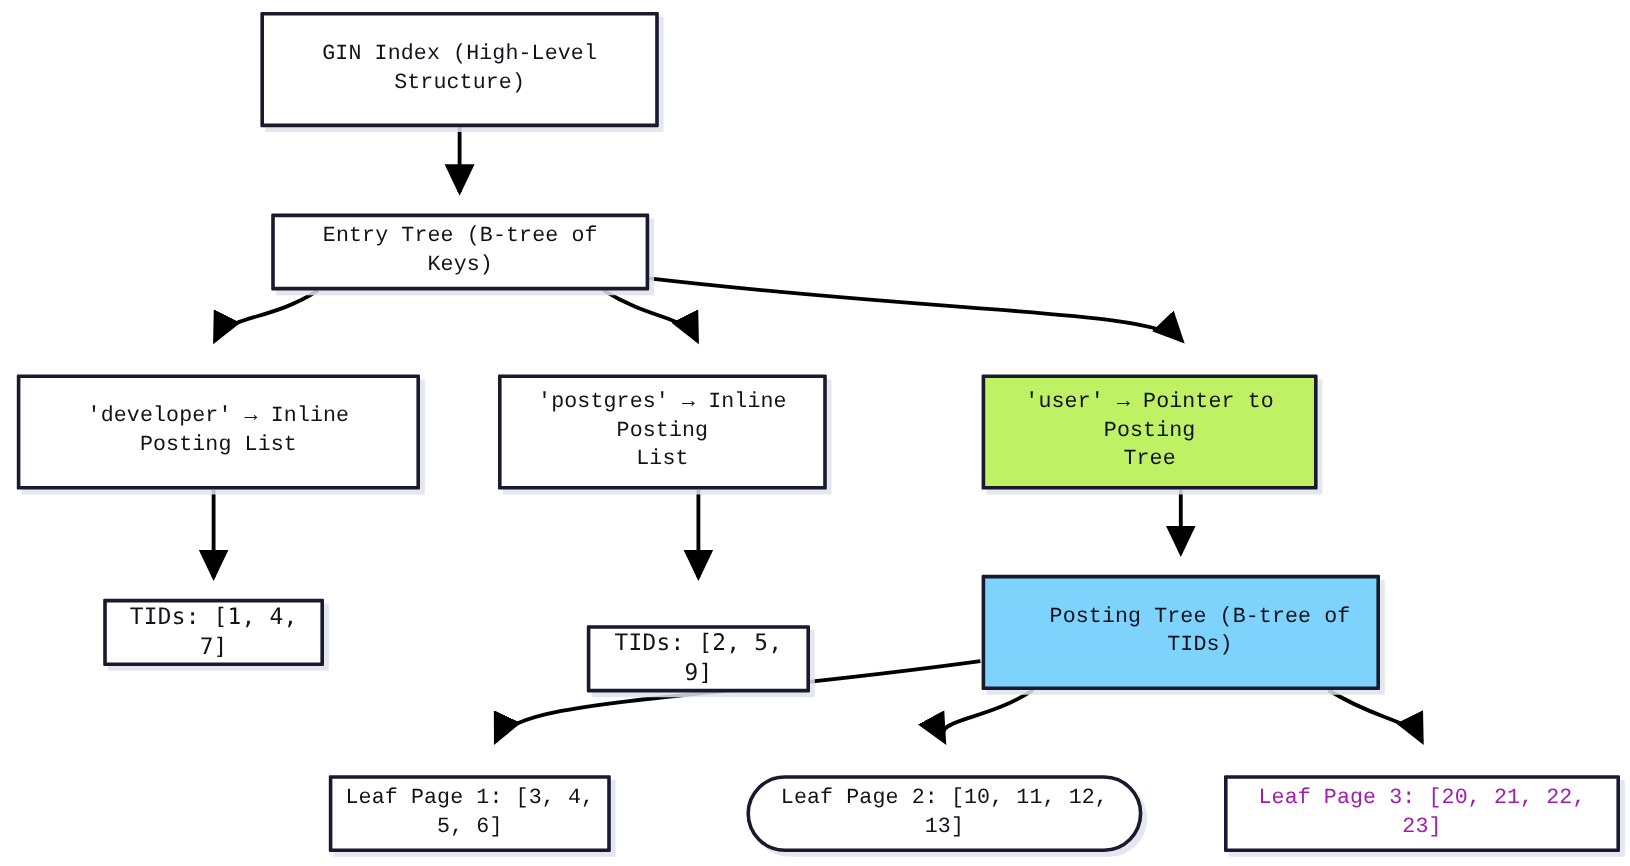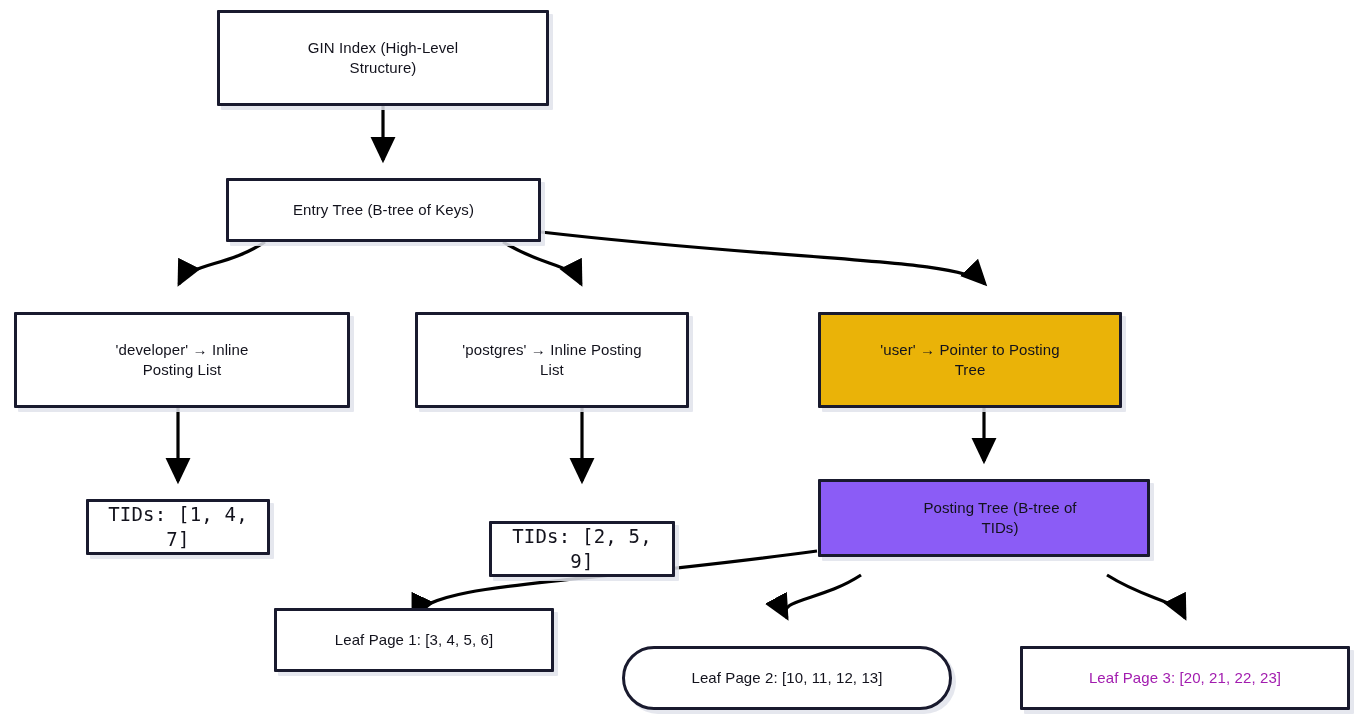--- a/index.html
+++ b/index.html
@@ -38,22 +38,22 @@
     box-shadow: 4px 4px 0 0 rgba(225,227,235,0.85);
     z-index: 2;
   }
   .node .label {
     display: block;
     line-height: 1.32;
     padding: 0 10px;
     white-space: pre-line;
   }
   .font-sans .label {
-    font-family: Liberation Sans, sans-serif;
-    font-size: 15px;
+    font-family: Liberation Mono, monospace;
+    font-size: 18px;
     letter-spacing: 0.1px;
   }
   .font-mono .label {
     font-family: "DejaVu Sans Mono", monospace;
     font-size: 19px;
     letter-spacing: 0.2px;
   }
 </style>
 </head>
 <body>
@@ -89,35 +89,35 @@
         <span class="label" style="color: rgb(18, 18, 28);">Entry Tree (B-tree of Keys)</span>
       </div>
       <div class="node font-sans" style="left: 14px; top: 312px; width: 336px; height: 96px; border-color: rgb(25, 26, 46); background: rgb(255, 255, 255);">
         <span class="label" style="color: rgb(18, 18, 28);">'developer' → Inline
 Posting List</span>
       </div>
       <div class="node font-sans" style="left: 415px; top: 312px; width: 274px; height: 96px; border-color: rgb(25, 26, 46); background: rgb(255, 255, 255);">
         <span class="label" style="color: rgb(18, 18, 28);">'postgres' → Inline Posting
 List</span>
       </div>
-      <div class="node font-sans" style="left: 818px; top: 312px; width: 304px; height: 96px; border-color: rgb(25, 26, 46); background: #eab308;">
+      <div class="node font-sans" style="left: 818px; top: 312px; width: 280px; height: 96px; border-color: rgb(25, 26, 46); background: #bef264;">
         <span class="label" style="color: rgb(18, 18, 28);">'user' → Pointer to Posting
 Tree</span>
       </div>
       <div class="node font-mono" style="left: 86px; top: 499px; width: 184px; height: 56px; border-color: rgb(25, 26, 46); background: rgb(255, 255, 255);">
         <span class="label" style="color: rgb(18, 18, 28);">TIDs: [1, 4, 7]</span>
       </div>
       <div class="node font-mono" style="left: 489px; top: 499px; width: 186px; height: 56px; border-color: rgb(25, 26, 46); background: rgb(255, 255, 255); margin-top: 22px;">
         <span class="label" style="color: rgb(18, 18, 28);">TIDs: [2, 5, 9]</span>
       </div>
-      <div class="node font-sans" style="left: 818px; top: 479px; width: 332px; height: 78px; border-color: rgb(25, 26, 46); background: #8b5cf6; padding-left: 32px;">
+      <div class="node font-sans" style="left: 818px; top: 479px; width: 332px; height: 96px; border-color: rgb(25, 26, 46); background: #7dd3fc; padding-left: 32px;">
         <span class="label" style="color: rgb(18, 18, 28);">Posting Tree (B-tree of
 TIDs)</span>
       </div>
-      <div class="node font-sans" style="left: 274px; top: 608px; width: 280px; height: 64px; border-color: rgb(25, 26, 46); background: rgb(255, 255, 255);">
+      <div class="node font-sans" style="left: 274px; top: 646px; width: 235px; height: 64px; border-color: rgb(25, 26, 46); background: rgb(255, 255, 255);">
         <span class="label" style="color: rgb(18, 18, 28);">Leaf Page 1: [3, 4, 5, 6]</span>
       </div>
       <div class="node font-sans" style="left: 622px; top: 646px; width: 330px; height: 64px; border-color: rgb(25, 26, 46); background: rgb(255, 255, 255); border-radius: 32px;">
         <span class="label" style="color: rgb(18, 18, 28);">Leaf Page 2: [10, 11, 12, 13]</span>
       </div>
       <div class="node font-sans" style="left: 1020px; top: 646px; width: 330px; height: 64px; border-color: rgb(25, 26, 46); background: rgb(255, 255, 255);">
         <span class="label" style="color: #a21caf;">Leaf Page 3: [20, 21, 22, 23]</span>
       </div>
     </div>
 

